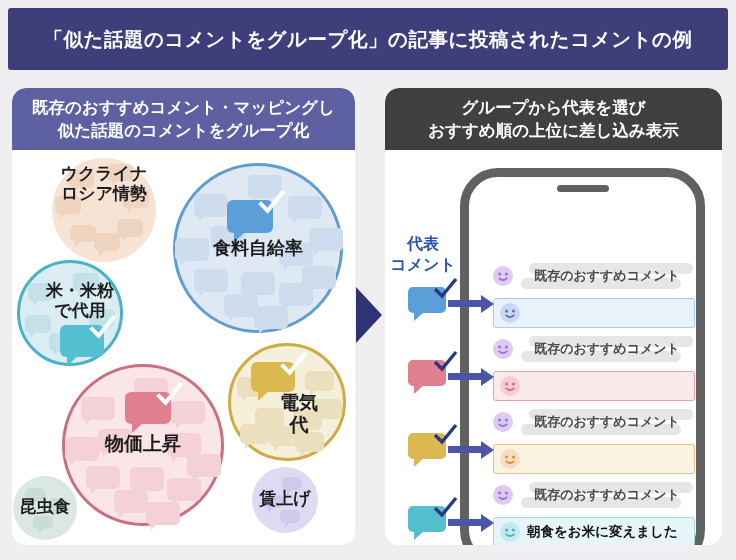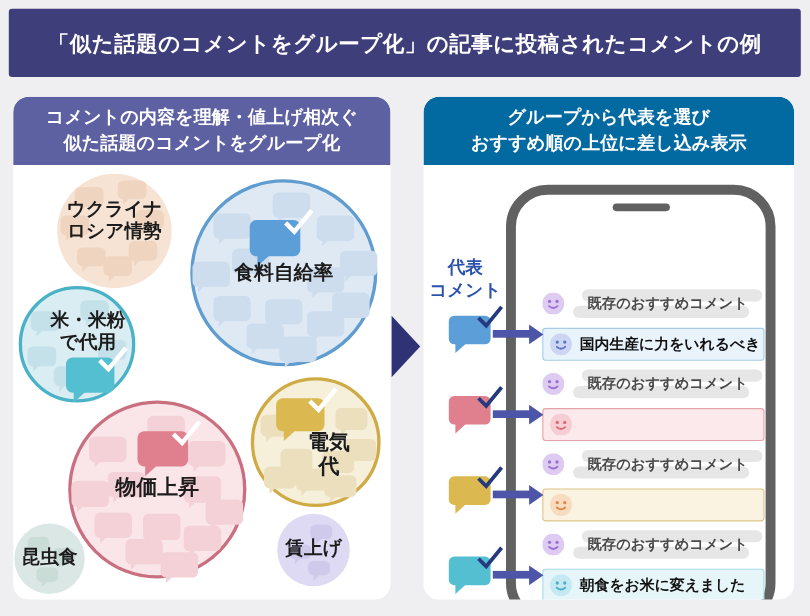--- a/index.html
+++ b/index.html
@@ -131,21 +131,21 @@
       </div>
       <div class="decor" style="left: 105px; top: 131.36px; width: 26px; height: 17.68px; background: rgb(239, 212, 191); border-top-color: rgb(239, 212, 191);">
         <div class="dtail" style="border-top-color: rgb(239, 212, 191);"></div>
       </div>
       <div class="decor" style="left: 58.2px; top: 136.56px; width: 26px; height: 17.68px; background: rgb(239, 212, 191); border-top-color: rgb(239, 212, 191);">
         <div class="dtail" style="border-top-color: rgb(239, 212, 191);"></div>
       </div>
       <div class="decor" style="left: 81.6px; top: 145.4px; width: 26px; height: 17.68px; background: rgb(239, 212, 191); border-top-color: rgb(239, 212, 191);">
         <div class="dtail" style="border-top-color: rgb(239, 212, 191);"></div>
       </div>
-      <div class="group-label pre" style="left: 92px; top: 92px; font-size: 17px;">ウクライナ
+      <div class="group-label pre" style="left: 92px; top: 76px; font-size: 17px;">ウクライナ
 ロシア情勢</div>
       <div class="circle" style="left: 161px; top: 75px; width: 170px; height: 170px; background: rgb(222, 233, 244); border: 3px solid rgb(95, 156, 207);"></div>
       <div class="decor" style="left: 182.25px; top: 105.94px; width: 34px; height: 23.12px; background: rgb(205, 221, 238); border-top-color: rgb(205, 221, 238);">
         <div class="dtail" style="border-top-color: rgb(205, 221, 238);"></div>
       </div>
       <div class="decor" style="left: 235.8px; top: 87.24px; width: 34px; height: 23.12px; background: rgb(205, 221, 238); border-top-color: rgb(205, 221, 238);">
         <div class="dtail" style="border-top-color: rgb(205, 221, 238);"></div>
       </div>
       <div class="decor" style="left: 275.75px; top: 107.64px; width: 34px; height: 23.12px; background: rgb(205, 221, 238); border-top-color: rgb(205, 221, 238);">
         <div class="dtail" style="border-top-color: rgb(205, 221, 238);"></div>
@@ -304,29 +304,29 @@
       </div>
       <div class="decor" style="left: 251.45px; top: 406.85px; width: 20px; height: 13.6px; background: rgb(207, 201, 236); border-top-color: rgb(207, 201, 236);">
         <div class="dtail" style="border-top-color: rgb(207, 201, 236);"></div>
       </div>
       <div class="decor" style="left: 267.95px; top: 421.7px; width: 20px; height: 13.6px; background: rgb(207, 201, 236); border-top-color: rgb(207, 201, 236);">
         <div class="dtail" style="border-top-color: rgb(207, 201, 236);"></div>
       </div>
       <div class="group-label pre" style="left: 273px; top: 401px; font-size: 17px;">賃上げ</div>
     </div>
   <div class="panel-header" style="background: rgb(93, 96, 161);">
-    <span class="pre">コメントの内容を理解・値上げ相次ぐ
+    <span class="pre">既存のおすすめコメント・マッピングし
 似た話題のコメントをグループ化</span>
   </div>
 </div>
 
 <div class="flow-arrow" id="flowArrow" style="border-left: 26px solid rgb(47, 51, 118);"></div>
 
 <div class="panel panel-right">
-  <div class="panel-header" style="background: #0369a1;">
+  <div class="panel-header" style="background: #404040;">
     <span class="pre">グループから代表を選び
 おすすめ順の上位に差し込み表示</span>
   </div>
 
   <div class="rep-label pre" style="color: rgb(42, 82, 173);">代表
 コメント</div>
 
   <div class="phone" style="border-color: rgb(97, 97, 97);">
     <div class="notch" style="background: rgb(97, 97, 97);"></div>
     <div class="feed" id="feed">
@@ -343,21 +343,20 @@
             <div class="existing-text" style="color: rgb(74, 74, 74);">既存のおすすめコメント</div>
           </div>
         </div>
         <div class="row row-inserted" style="top: 36.5px; background: rgb(233, 243, 252); border-color: rgb(168, 203, 232);">
           <svg class="smiley" width="20" height="20" viewBox="0 0 20 20">
             <circle cx="10" cy="10" r="10" fill="#ccd6f2"></circle>
             <circle cx="6.6" cy="8" r="1.5" fill="#5b74c8"></circle>
             <circle cx="13.4" cy="8" r="1.5" fill="#5b74c8"></circle>
             <path d="M6.2 12.3 q3.8 3.4 7.6 0" fill="none" stroke="#5b74c8" stroke-width="1.7" stroke-linecap="round"></path>
           </svg>
-          <span>国内生産に力をいれるべき</span>
         </div>
         <div class="row row-existing" style="top: 73px;">
           <svg class="smiley" width="20" height="20" viewBox="0 0 20 20">
             <circle cx="10" cy="10" r="10" fill="#ddcbf2"></circle>
             <circle cx="6.6" cy="8" r="1.5" fill="#9b6fd4"></circle>
             <circle cx="13.4" cy="8" r="1.5" fill="#9b6fd4"></circle>
             <path d="M6.2 12.3 q3.8 3.4 7.6 0" fill="none" stroke="#9b6fd4" stroke-width="1.7" stroke-linecap="round"></path>
           </svg>
           <div class="bars">
             <div class="bar bar1" style="background: rgb(230, 230, 230);"></div>

